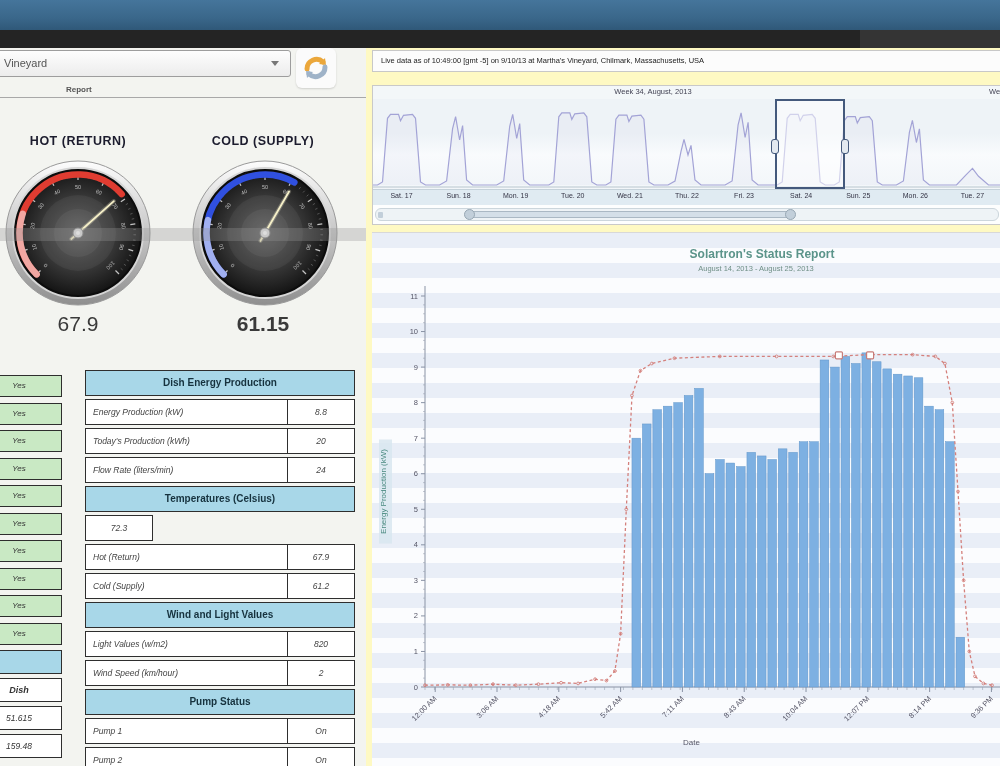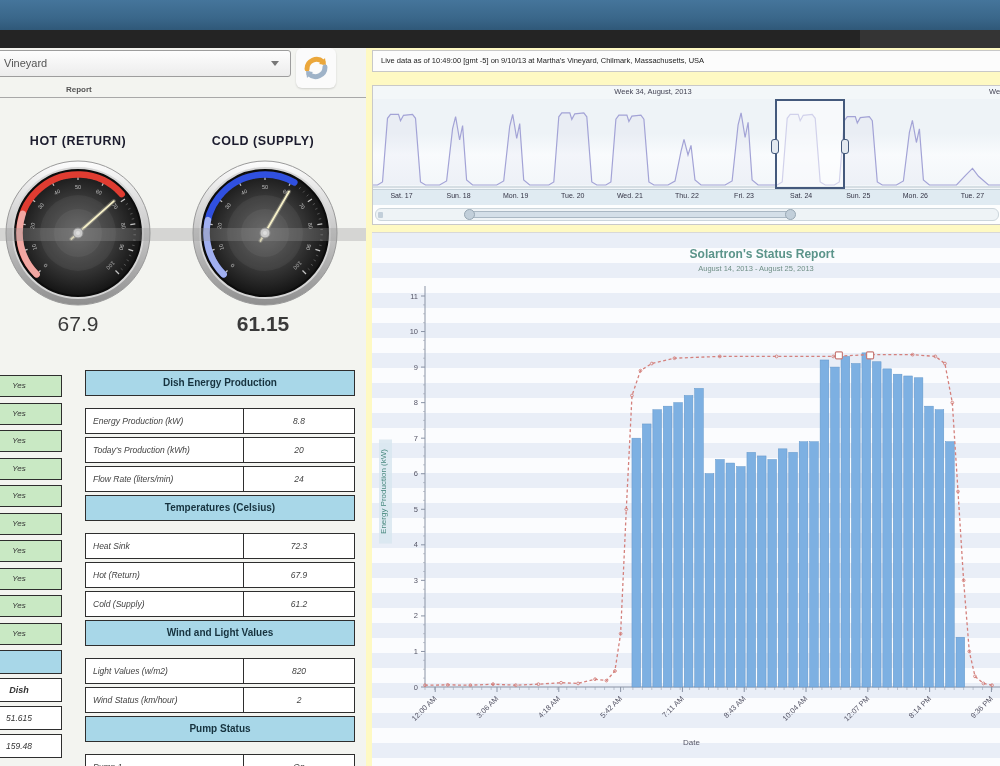--- a/index.html
+++ b/index.html
@@ -32,26 +32,26 @@
   
   .status-cell{left:-24px;width:86px;text-align:center;font-style:italic;font-size:8px;color:#333;
     border:1px solid #2e2e2e;line-height:20px;}
   .cell-yes{background:#c9e9c4;height:22px;}
   .cell-blue{background:#a8d7e8;height:24px;}
   .cell-dish{background:#fff;height:24px;font-weight:bold;font-size:9px;line-height:22px;}
   .cell-val{background:#fff;height:24px;font-size:8.5px;line-height:22px;}
 
   
   .info-table{left:85px;top:322px;width:270px;}
-  .it-header{height:26px;margin-bottom:12px;background:#a8d7e8;border:1px solid #2e2e2e;
+  .it-header{height:26px;margin-bottom:3px;background:#a8d7e8;border:1px solid #2e2e2e;
     text-align:center;font-weight:bold;font-size:10px;color:#16323e;line-height:24px;}
   .it-row{height:26px;margin-bottom:3px;display:flex;}
   .it-label{flex:1;border:1px solid #2e2e2e;border-right:none;background:#fff;font-style:italic;
     font-size:8.5px;color:#444;line-height:24px;padding-left:7px;}
-  .it-value{width:112px;border:1px solid #2e2e2e;background:#fff;font-style:italic;font-size:8.5px;
+  .it-value{width:68px;border:1px solid #2e2e2e;background:#fff;font-style:italic;font-size:8.5px;
     color:#444;line-height:24px;text-align:center;}
 
   
   .live-bar{left:372px;top:2px;width:640px;height:22px;background:#fcfcfc;border:1px solid #c8c8c8;
     font-size:7.5px;color:#222;line-height:20px;padding-left:8px;}
   .timeline{left:372px;top:37px;width:640px;height:140px;background:#fdfefe;border:1px solid #c9c9c9;}
   .tl-titlerow{position:absolute;left:0;top:0;width:100%;height:13px;background:#f3f7f9;font-size:7.5px;color:#445;}
   .tl-title{position:absolute;left:0;width:560px;text-align:center;top:1px;}
   .tl-next{position:absolute;right:3px;top:1px;}
   .tl-chart{position:absolute;left:0;top:13px;width:628px;height:90px;
@@ -311,38 +311,37 @@
         <div class="it-row">
           <div class="it-label">Today's Production (kWh)</div>
           <div class="it-value">20</div>
         </div>
         <div class="it-row">
           <div class="it-label">Flow Rate (liters/min)</div>
           <div class="it-value">24</div>
         </div>
         <div class="it-header">Temperatures (Celsius)</div>
         <div class="it-row">
-          <div class="it-label">Heat Sink</div>
           <div class="it-value">72.3</div>
         </div>
         <div class="it-row">
           <div class="it-label">Hot (Return)</div>
           <div class="it-value">67.9</div>
         </div>
         <div class="it-row">
           <div class="it-label">Cold (Supply)</div>
           <div class="it-value">61.2</div>
         </div>
         <div class="it-header">Wind and Light Values</div>
         <div class="it-row">
           <div class="it-label">Light Values (w/m2)</div>
           <div class="it-value">820</div>
         </div>
         <div class="it-row">
-          <div class="it-label">Wind Status (km/hour)</div>
+          <div class="it-label">Wind Speed (km/hour)</div>
           <div class="it-value">2</div>
         </div>
         <div class="it-header">Pump Status</div>
         <div class="it-row">
           <div class="it-label">Pump 1</div>
           <div class="it-value">On</div>
         </div>
         <div class="it-row">
           <div class="it-label">Pump 2</div>
           <div class="it-value">On</div>

